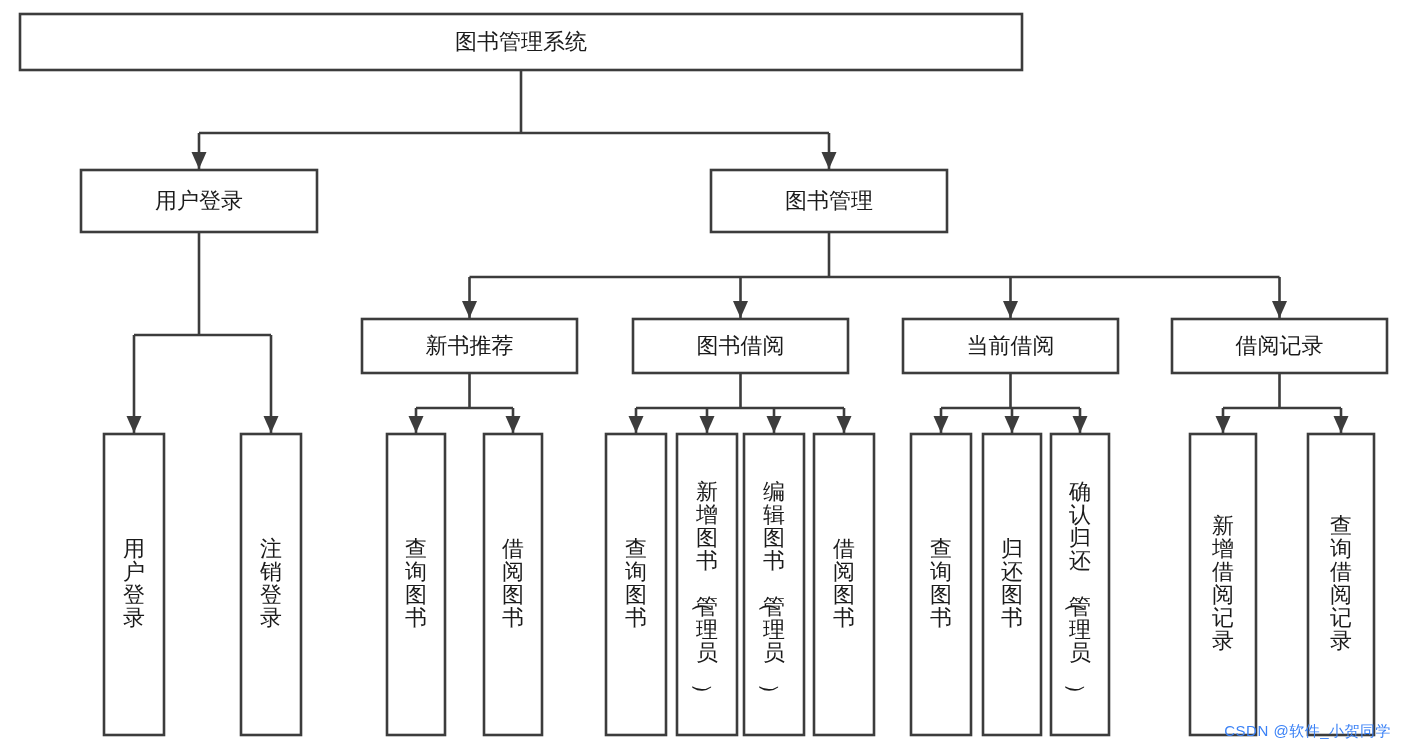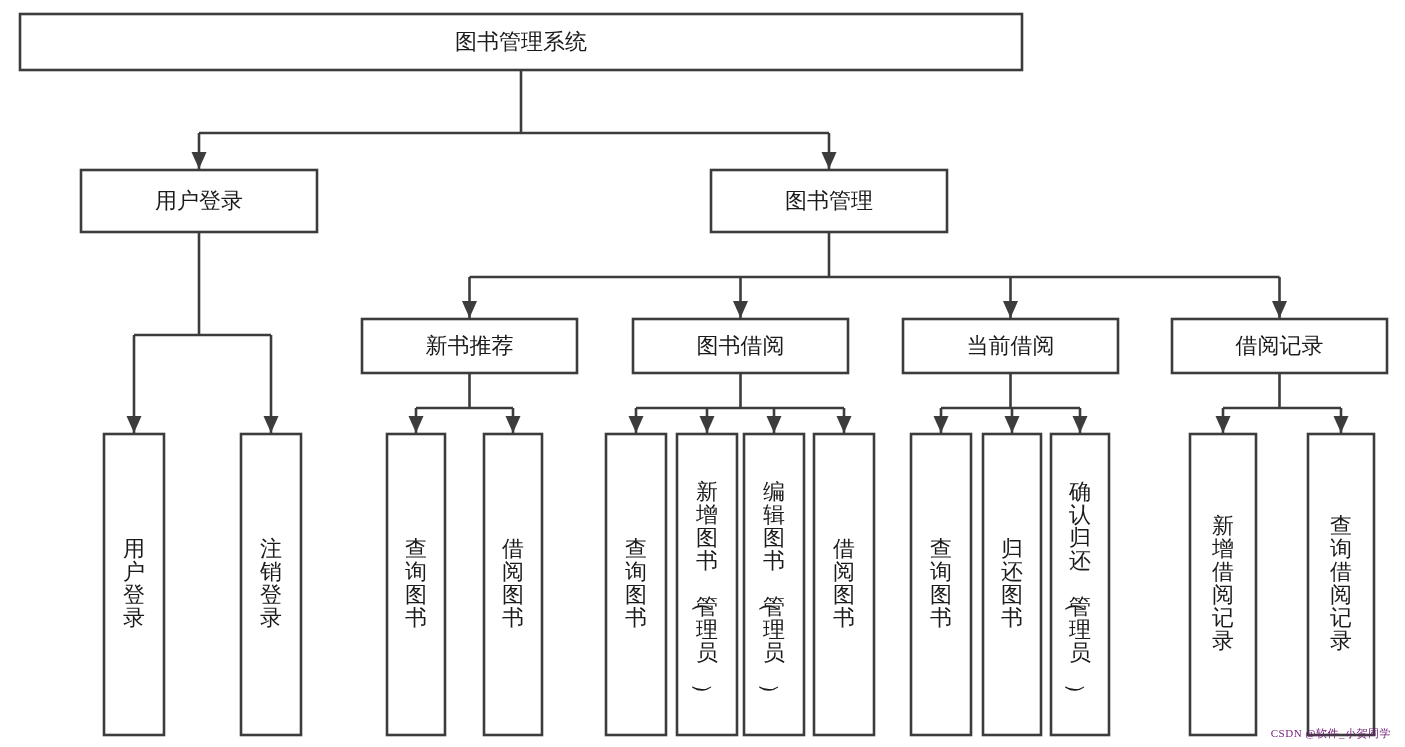--- a/index.html
+++ b/index.html
@@ -52,23 +52,23 @@
   .node-label-v {
     font-family: "DejaVu Sans", "Liberation Sans", sans-serif;
     font-size: 22px;
     fill: #1a1a1a;
     text-anchor: middle;
   }
   .watermark {
     position: absolute;
     right: 14px;
     bottom: 6px;
-    font-family: Liberation Serif, serif;
-    font-size: 11px;
-    color: #701a75;
+    font-family: Liberation Sans, sans-serif;
+    font-size: 15px;
+    color: #3b82f6;
     letter-spacing: 0.5px;
     white-space: nowrap;
     user-select: none;
   }
 </style>
 </head>
 <body>
 
 <div id="diagram-root">
   <svg class="flow" viewBox="0 0 1405 747" xmlns="http://www.w3.org/2000/svg">

